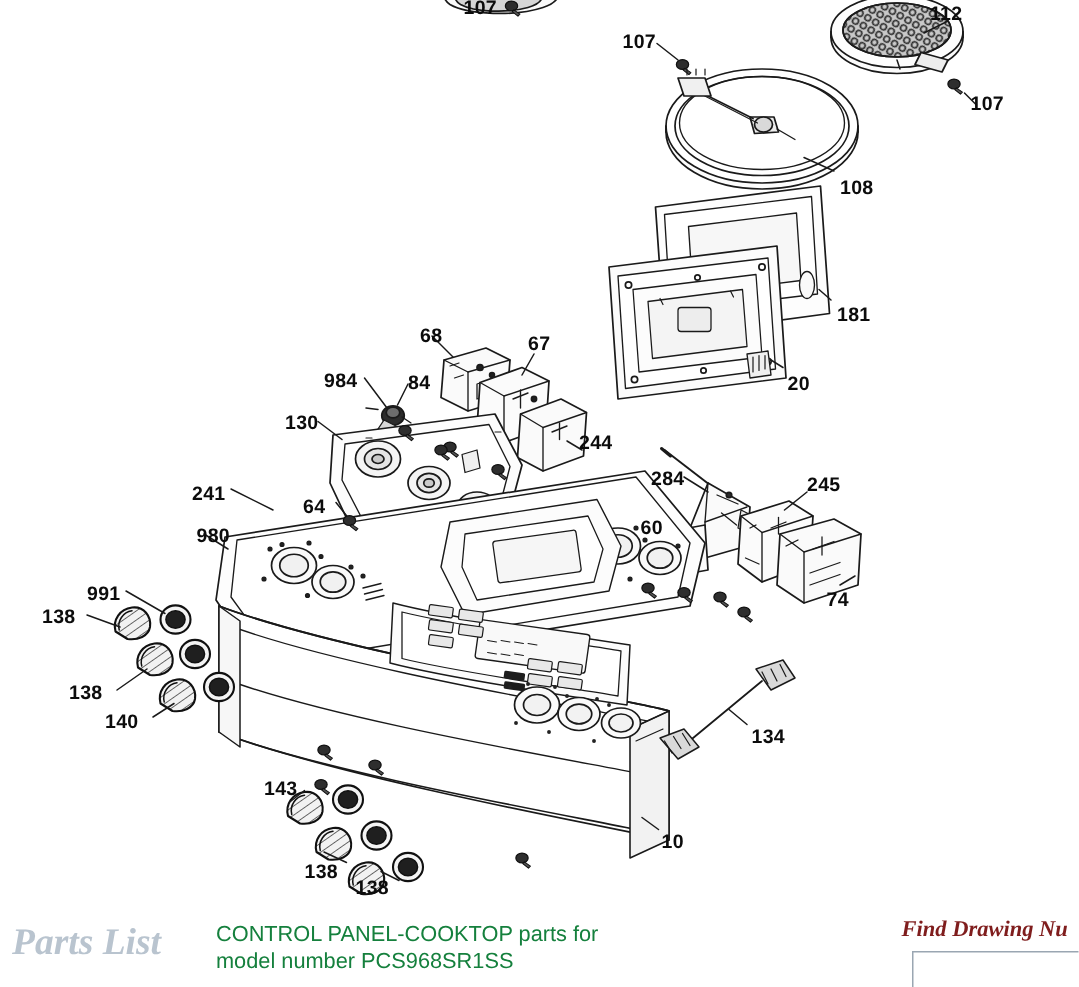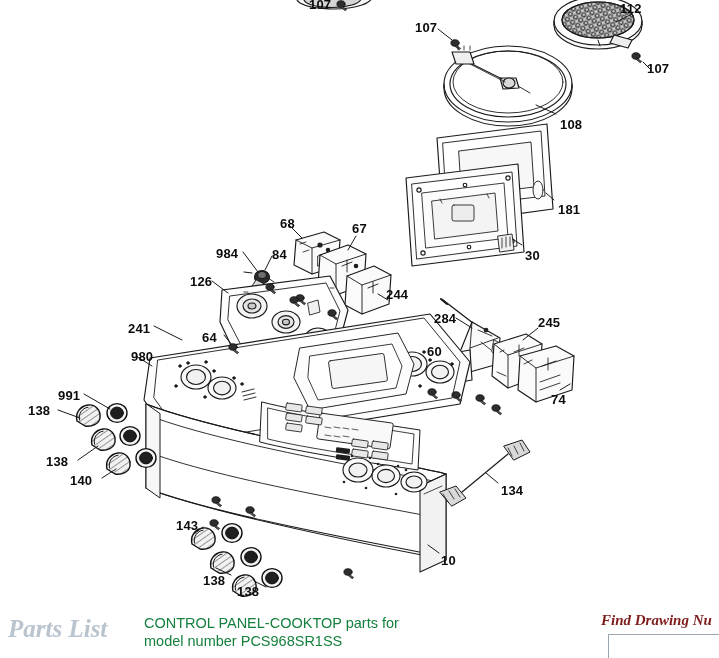--- a/index.html
+++ b/index.html
@@ -424,27 +424,27 @@
       <use href="#screwGlyph" x="294" y="300"></use>
     </g>
   </svg>
 
   <div class="callout" style="left:415px;top:21px;">107</div>
   <div class="callout" style="left:620px;top:2px;">112</div>
   <div class="callout" style="left:647px;top:62px;">107</div>
   <div class="callout" style="left:309px;top:-2px;">107</div>
   <div class="callout" style="left:560px;top:118px;">108</div>
   <div class="callout" style="left:558px;top:203px;">181</div>
-  <div class="callout" style="left:525px;top:249px;">30</div>
+  <div class="callout" style="left:525px;top:249px;">20</div>
   <div class="callout" style="left:268px;top:217px;margin-left:12px;">68</div>
   <div class="callout" style="left:352px;top:222px;">67</div>
   <div class="callout" style="left:216px;top:247px;">984</div>
   <div class="callout" style="left:272px;top:248px;">84</div>
   <div class="callout" style="left:386px;top:288px;">244</div>
-  <div class="callout" style="left:190px;top:275px;">126</div>
+  <div class="callout" style="left:190px;top:275px;">130</div>
   <div class="callout" style="left:434px;top:312px;">284</div>
   <div class="callout" style="left:538px;top:316px;">245</div>
   <div class="callout" style="left:427px;top:345px;">60</div>
   <div class="callout" style="left:551px;top:393px;">74</div>
   <div class="callout" style="left:128px;top:322px;">241</div>
   <div class="callout" style="left:202px;top:331px;">64</div>
   <div class="callout" style="left:110px;top:350px;margin-left:21px;">980</div>
   <div class="callout" style="left:58px;top:389px;">991</div>
   <div class="callout" style="left:28px;top:404px;">138</div>
   <div class="callout" style="left:46px;top:455px;">138</div>

